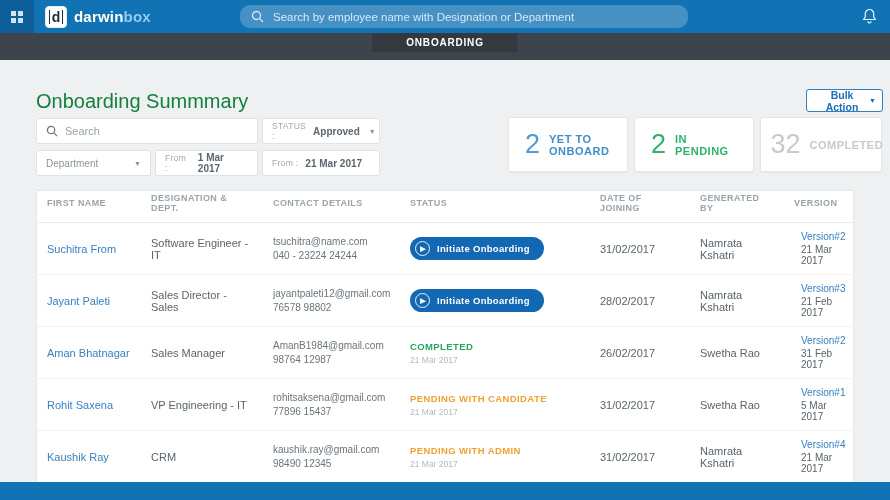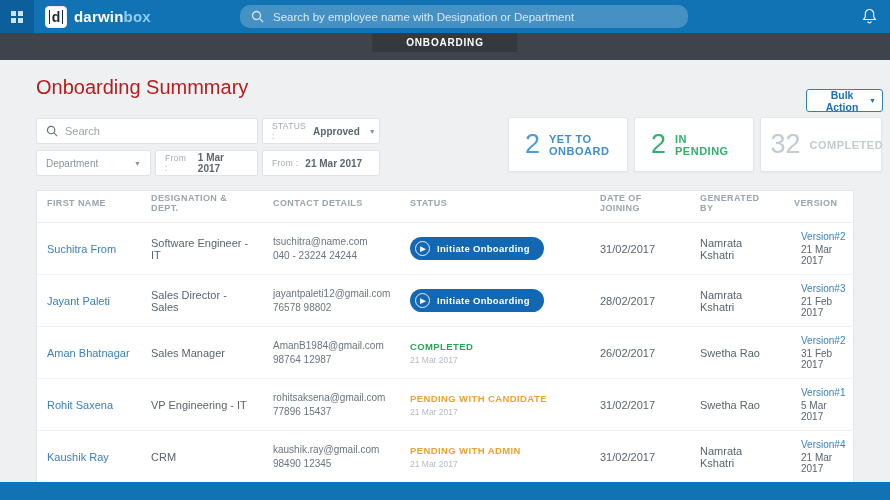--- a/index.html
+++ b/index.html
@@ -41,21 +41,21 @@
   
   .subnav { position:absolute; top:33px; left:0; right:0; height:27px; background:#3e444b; z-index:4; }
   .tab-onboarding {
     position:absolute; left:50%; transform:translateX(-50%); top:0; height:19px;
     padding:0 34px; background:#34393f; color:#fff;
     font-size:10px; font-weight:bold; letter-spacing:.8px;
     display:flex; align-items:center; cursor:pointer;
   }
 
   
-  .page-title { position:absolute; left:36px; top:76px; font-size:20px; font-weight:400; color:#b91c1c; }
+  .page-title { position:absolute; left:36px; top:90px; font-size:20px; font-weight:400; color:#15803d; }
   .bulk-btn {
     position:absolute; right:7px; top:89px; height:23px; width:77px;
     background:#fff; border:1px solid #2f80c3; border-radius:3px;
     color:#1b6fb6; font-size:10.5px; font-weight:bold;
     display:flex; align-items:center; justify-content:space-between; padding:0 6px 0 8px; cursor:pointer;
     font-family:"Liberation Sans", sans-serif;
   }
   .bulk-btn .caret { font-size:7px; color:#1b6fb6; }
 
   

